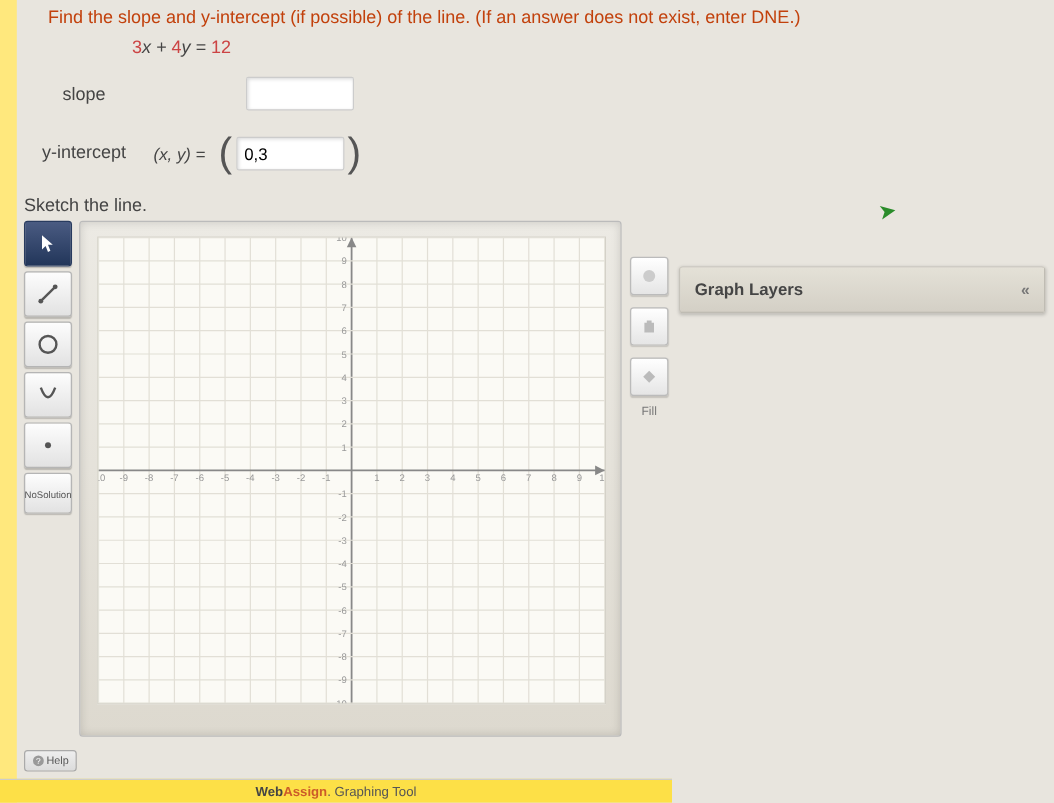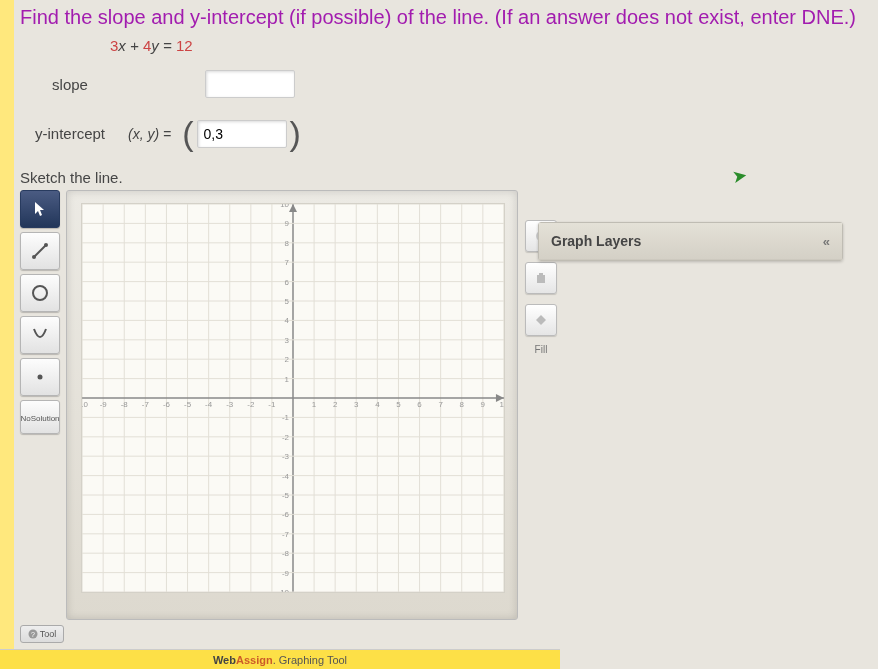--- a/index.html
+++ b/index.html
@@ -13,21 +13,21 @@
     overflow: hidden;
     position: relative;
     color: #454545;
     font-size: 14px;
   }
   .yellow-strip {
     position: absolute; left: 0; top: 0; width: 14px; height: 100%;
     background: #ffe87d;
   }
   .content { position: relative; padding: 6px 10px 0 20px; }
-  .question-text { font-size: 20px; color: #a21caf; }
+  .question-text { font-size: 15px; color: #c2410c; margin-left: 20px; }
   .equation {
     font-style: italic;
     margin: 8px 0 0 90px;
     font-size: 15px;
   }
   .eq-num { color: #c44; font-style: normal; }
   .eq-var { font-style: italic; }
   .row { display: flex; align-items: center; margin: 16px 0; }
   .row-label { width: 100px; font-size: 15px; text-align: center; }
   .xy { font-style: italic; margin: 0 8px; }
@@ -88,21 +88,21 @@
     border: 1px solid #bbb; border-radius: 3px;
     display:flex;align-items:center;justify-content:center;
     box-shadow: 0 1px 1px rgba(0,0,0,0.15);
     cursor: pointer;
     font-size: 10px; color:#666;
   }
   .fill-lbl { font-size:10px;color:#777;margin-top:-2px;}
 
   .layers-panel {
     position: absolute;
-    left: 538px; top: 222px;
+    left: 566px; top: 222px;
     width: 305px;
     background: linear-gradient(#eceae3,#e2ded4);
     border: 1px solid #bfbcb3;
     border-radius: 3px;
     box-shadow: 0 1px 3px rgba(0,0,0,0.2);
   }
   .layers-header {
     padding: 10px 12px;
     font-weight: bold; font-size: 14px;
     border-bottom: 1px solid #cdc9bf;
@@ -318,20 +318,20 @@
     <span>Graph Layers</span>
     <span class="collapse">«</span>
   </div>
 </div>
 
 <div class="help-btn">
   <svg width="10" height="10">
       <circle cx="5" cy="5" r="4.5" fill="#999"></circle>
       <text x="5" y="8" text-anchor="middle" font-size="7" fill="#fff">?</text>
     </svg>
-  <span>Tool</span>
+  <span>Help</span>
 </div>
 
 <div class="footer">
   <span><b>Web</b><b class="wa">Assign</b><span>. Graphing Tool</span></span>
 </div>
 
 <div class="cursor">➤</div>
 
 </body></html>

